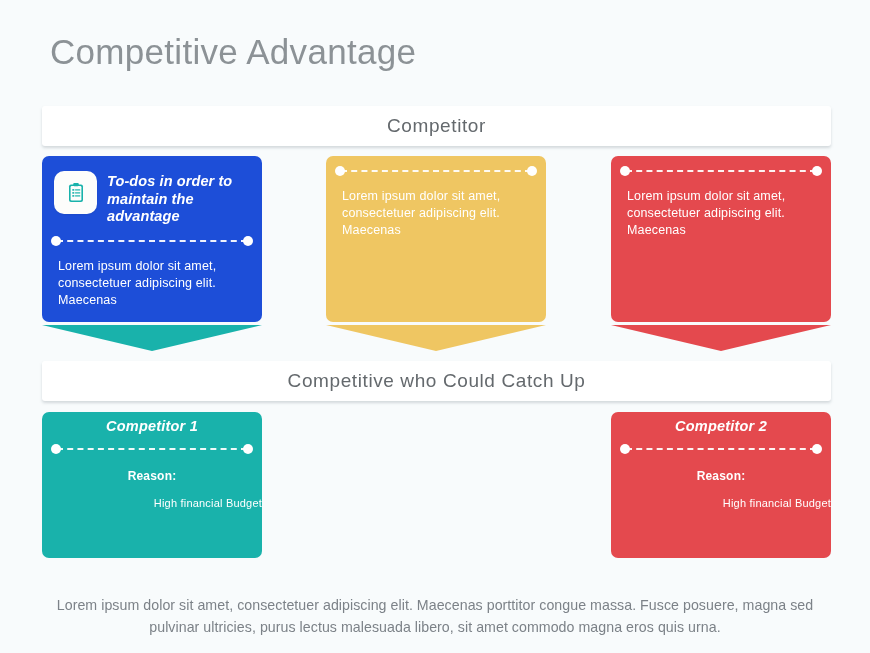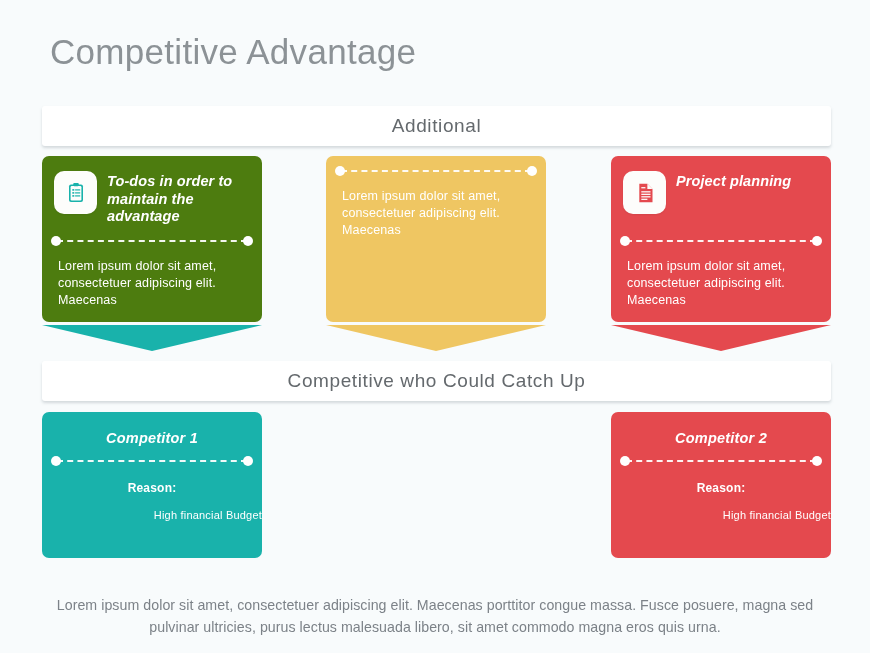--- a/index.html
+++ b/index.html
@@ -180,21 +180,21 @@
   .comp-card.k0 { left: 0px; }
   .comp-card.k1 { left: 569px; }
 
   .comp-title {
     text-align: center;
     font-size: 14.5px;
     font-weight: bold;
     font-style: italic;
     color: #ffffff;
     letter-spacing: 0.2px;
-    padding-top: 18px;
+    padding-top: 6px;
   }
   .comp-reason-label {
     text-align: center;
     font-size: 12px;
     font-weight: bold;
     color: #ffffff;
     padding-top: 14px;
     letter-spacing: 0.2px;
   }
   .comp-reason-value {
@@ -219,27 +219,27 @@
   }
 </style>
 </head>
 <body style="background: rgb(248, 251, 252);">
 
 <div class="slide">
 
   <div class="page-title">Competitive Advantage</div>
 
   <div class="section-bar" id="bar-advantage">
-    <span class="bar-label">Additional</span>
+    <span class="bar-label">Competitor</span>
   </div>
 
   <div class="cards-row">
 
     <div class="card-wrap c0">
-      <div class="card-body" id="cardbody0" style="background: #4d7c0f;">
+      <div class="card-body" id="cardbody0" style="background: #1d4ed8;">
         <div class="card-head">
           <span class="icon-tile">
             <svg width="24" height="24" viewBox="0 0 24 24" aria-hidden="true">
               <rect x="5" y="3.5" width="14" height="17.5" rx="2" fill="#19b2ab"></rect>
               <rect x="6.6" y="5.1" width="10.8" height="14.3" rx="1.2" fill="#fdfdfb"></rect>
               <rect x="9.2" y="2" width="5.6" height="3.2" rx="1.1" fill="#19b2ab"></rect>
               <rect x="8.3" y="8.1" width="2" height="1.6" fill="#19b2ab"></rect>
               <rect x="11.1" y="8.3" width="5.1" height="1.2" fill="#19b2ab"></rect>
               <rect x="8.3" y="11.1" width="2" height="1.6" fill="#19b2ab"></rect>
               <rect x="11.1" y="11.3" width="5.1" height="1.2" fill="#19b2ab"></rect>
@@ -274,34 +274,20 @@
       </div>
       <div class="card-arrow">
         <svg viewBox="0 0 220 26" preserveAspectRatio="none" aria-hidden="true">
           <polygon points="0,0 220,0 110,26" fill="#efc662"></polygon>
         </svg>
       </div>
     </div>
 
     <div class="card-wrap c2">
       <div class="card-body" id="cardbody2" style="background: rgb(228, 73, 78);">
-        <div class="card-head">
-          <span class="icon-tile">
-            <svg width="24" height="24" viewBox="0 0 24 24" aria-hidden="true">
-              <path d="M6.3 2.8 h8.1 l5.1 5.1 v13.3 h-13.2 z" fill="#e4494e"></path>
-              <path d="M14.4 2.8 l5.1 5.1 h-5.1 z" fill="#fdfdfb"></path>
-              <rect x="8.3" y="10.2" width="9.2" height="1.25" fill="#fdfdfb"></rect>
-              <rect x="8.3" y="12.7" width="9.2" height="1.25" fill="#fdfdfb"></rect>
-              <rect x="8.3" y="15.2" width="9.2" height="1.25" fill="#fdfdfb"></rect>
-              <rect x="8.3" y="17.7" width="6.1" height="1.25" fill="#fdfdfb"></rect>
-              <rect x="8.3" y="6.1" width="4.1" height="1.25" fill="#fdfdfb"></rect>
-            </svg>
-          </span>
-          <div class="card-title">Project planning</div>
-        </div>
         <div class="divider">
           <span class="dash-line"></span>
           <span class="dot left"></span>
           <span class="dot right"></span>
         </div>
         <div class="card-text">Lorem ipsum dolor sit amet, consectetuer adipiscing elit. Maecenas</div>
       </div>
       <div class="card-arrow">
         <svg viewBox="0 0 220 26" preserveAspectRatio="none" aria-hidden="true">
           <polygon points="0,0 220,0 110,26" fill="#e4494e"></polygon>

